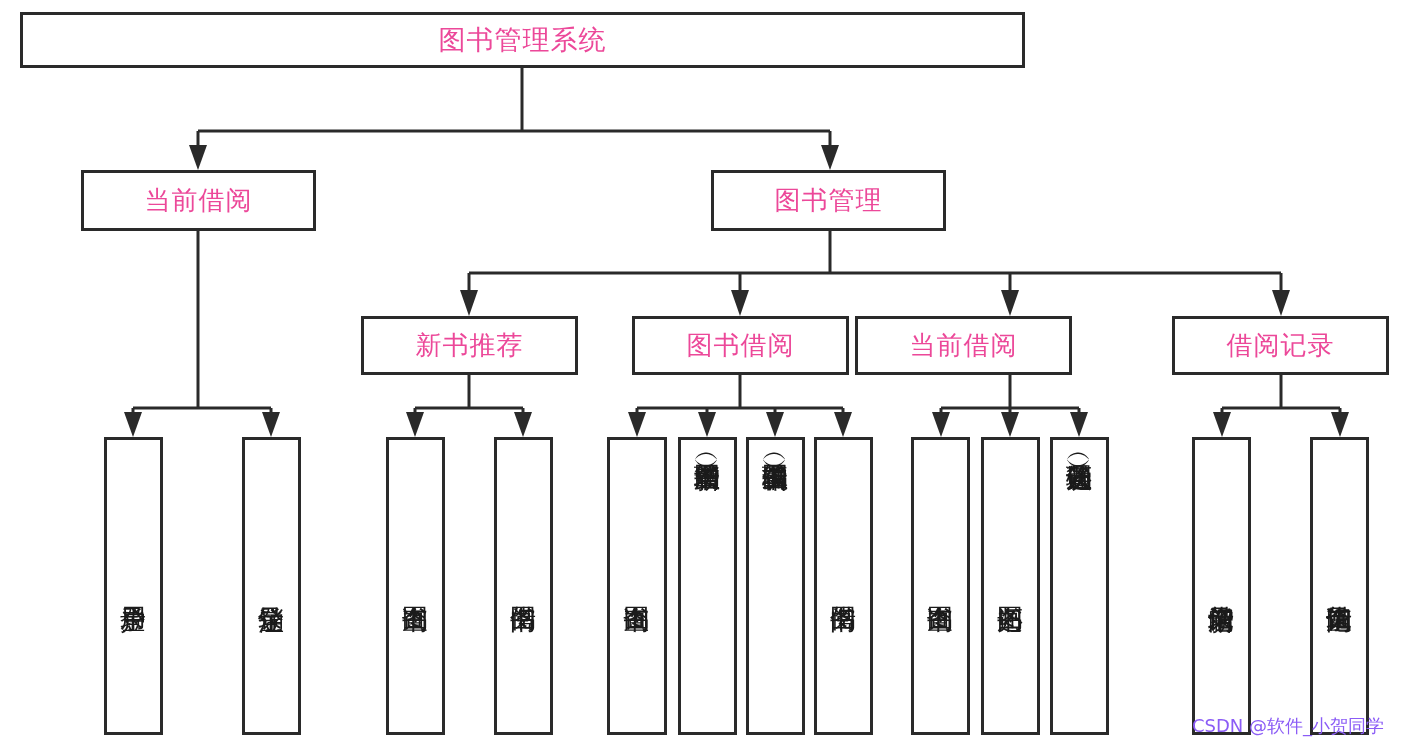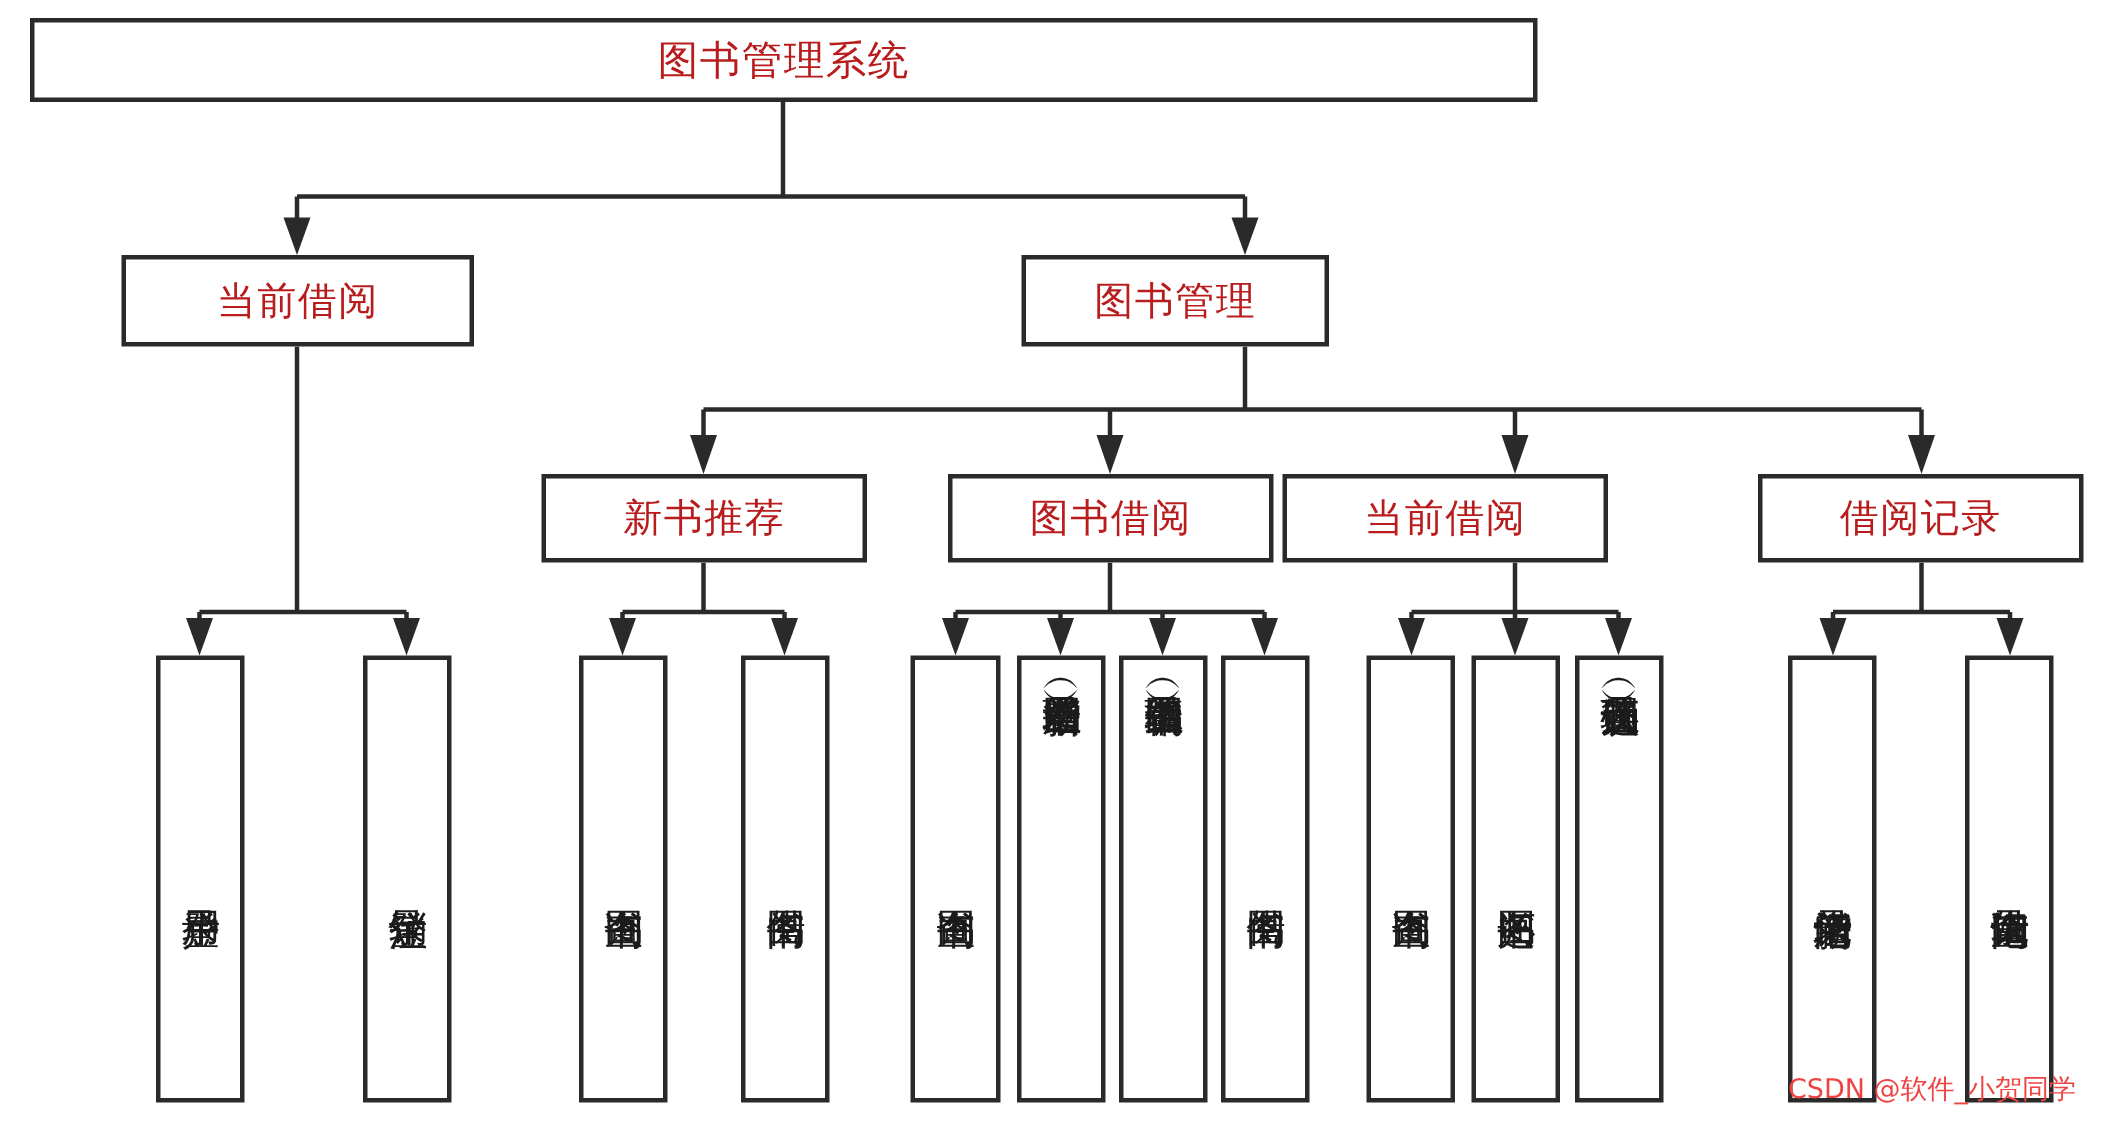--- a/index.html
+++ b/index.html
@@ -59,37 +59,37 @@
   .leaf-text.centered {
     margin-top: auto;
     margin-bottom: auto;
   }
   .watermark {
     position: absolute;
     left: 1192px;
     top: 714px;
     font-family: "DejaVu Sans", "Liberation Sans", sans-serif;
     font-size: 18px;
-    color: #ef4444;
+    color: #8b5cf6;
     white-space: nowrap;
     pointer-events: none;
   }
   .hbox {
     position: absolute;
     box-sizing: border-box;
     background: #ffffff;
     border: 3px solid #2a2a2a;
     display: flex;
     align-items: center;
     justify-content: center;
   }
   .hbox span {
     font-family: Liberation Sans, sans-serif;
     font-size: 26px;
-    color: #b91c1c;
+    color: #ec4899;
     letter-spacing: 1px;
   }
   .hbox.title span {
     font-size: 27px;
   }
 </style>
 </head>
 <body>
 
 <div id="diagram-root">
@@ -170,21 +170,21 @@
     </g>
   </svg>
 
   <div class="hbox title" style="left:20px; top:12px; width:1005px; height:56px;">
     <span>图书管理系统</span>
   </div>
 
   <div class="hbox" style="left:81px; top:170px; width:235px; height:61px;">
     <span>当前借阅</span>
   </div>
-  <div class="hbox" style="left:681px; top:170px; width:205px; height:61px;">
+  <div class="hbox" style="left:711px; top:170px; width:235px; height:61px;">
     <span>图书管理</span>
   </div>
 
   <div class="hbox" style="left:361px; top:316px; width:217px; height:59px;">
     <span>新书推荐</span>
   </div>
   <div class="hbox" style="left:632px; top:316px; width:217px; height:59px;">
     <span>图书借阅</span>
   </div>
   <div class="hbox" style="left:855px; top:316px; width:217px; height:59px;">

